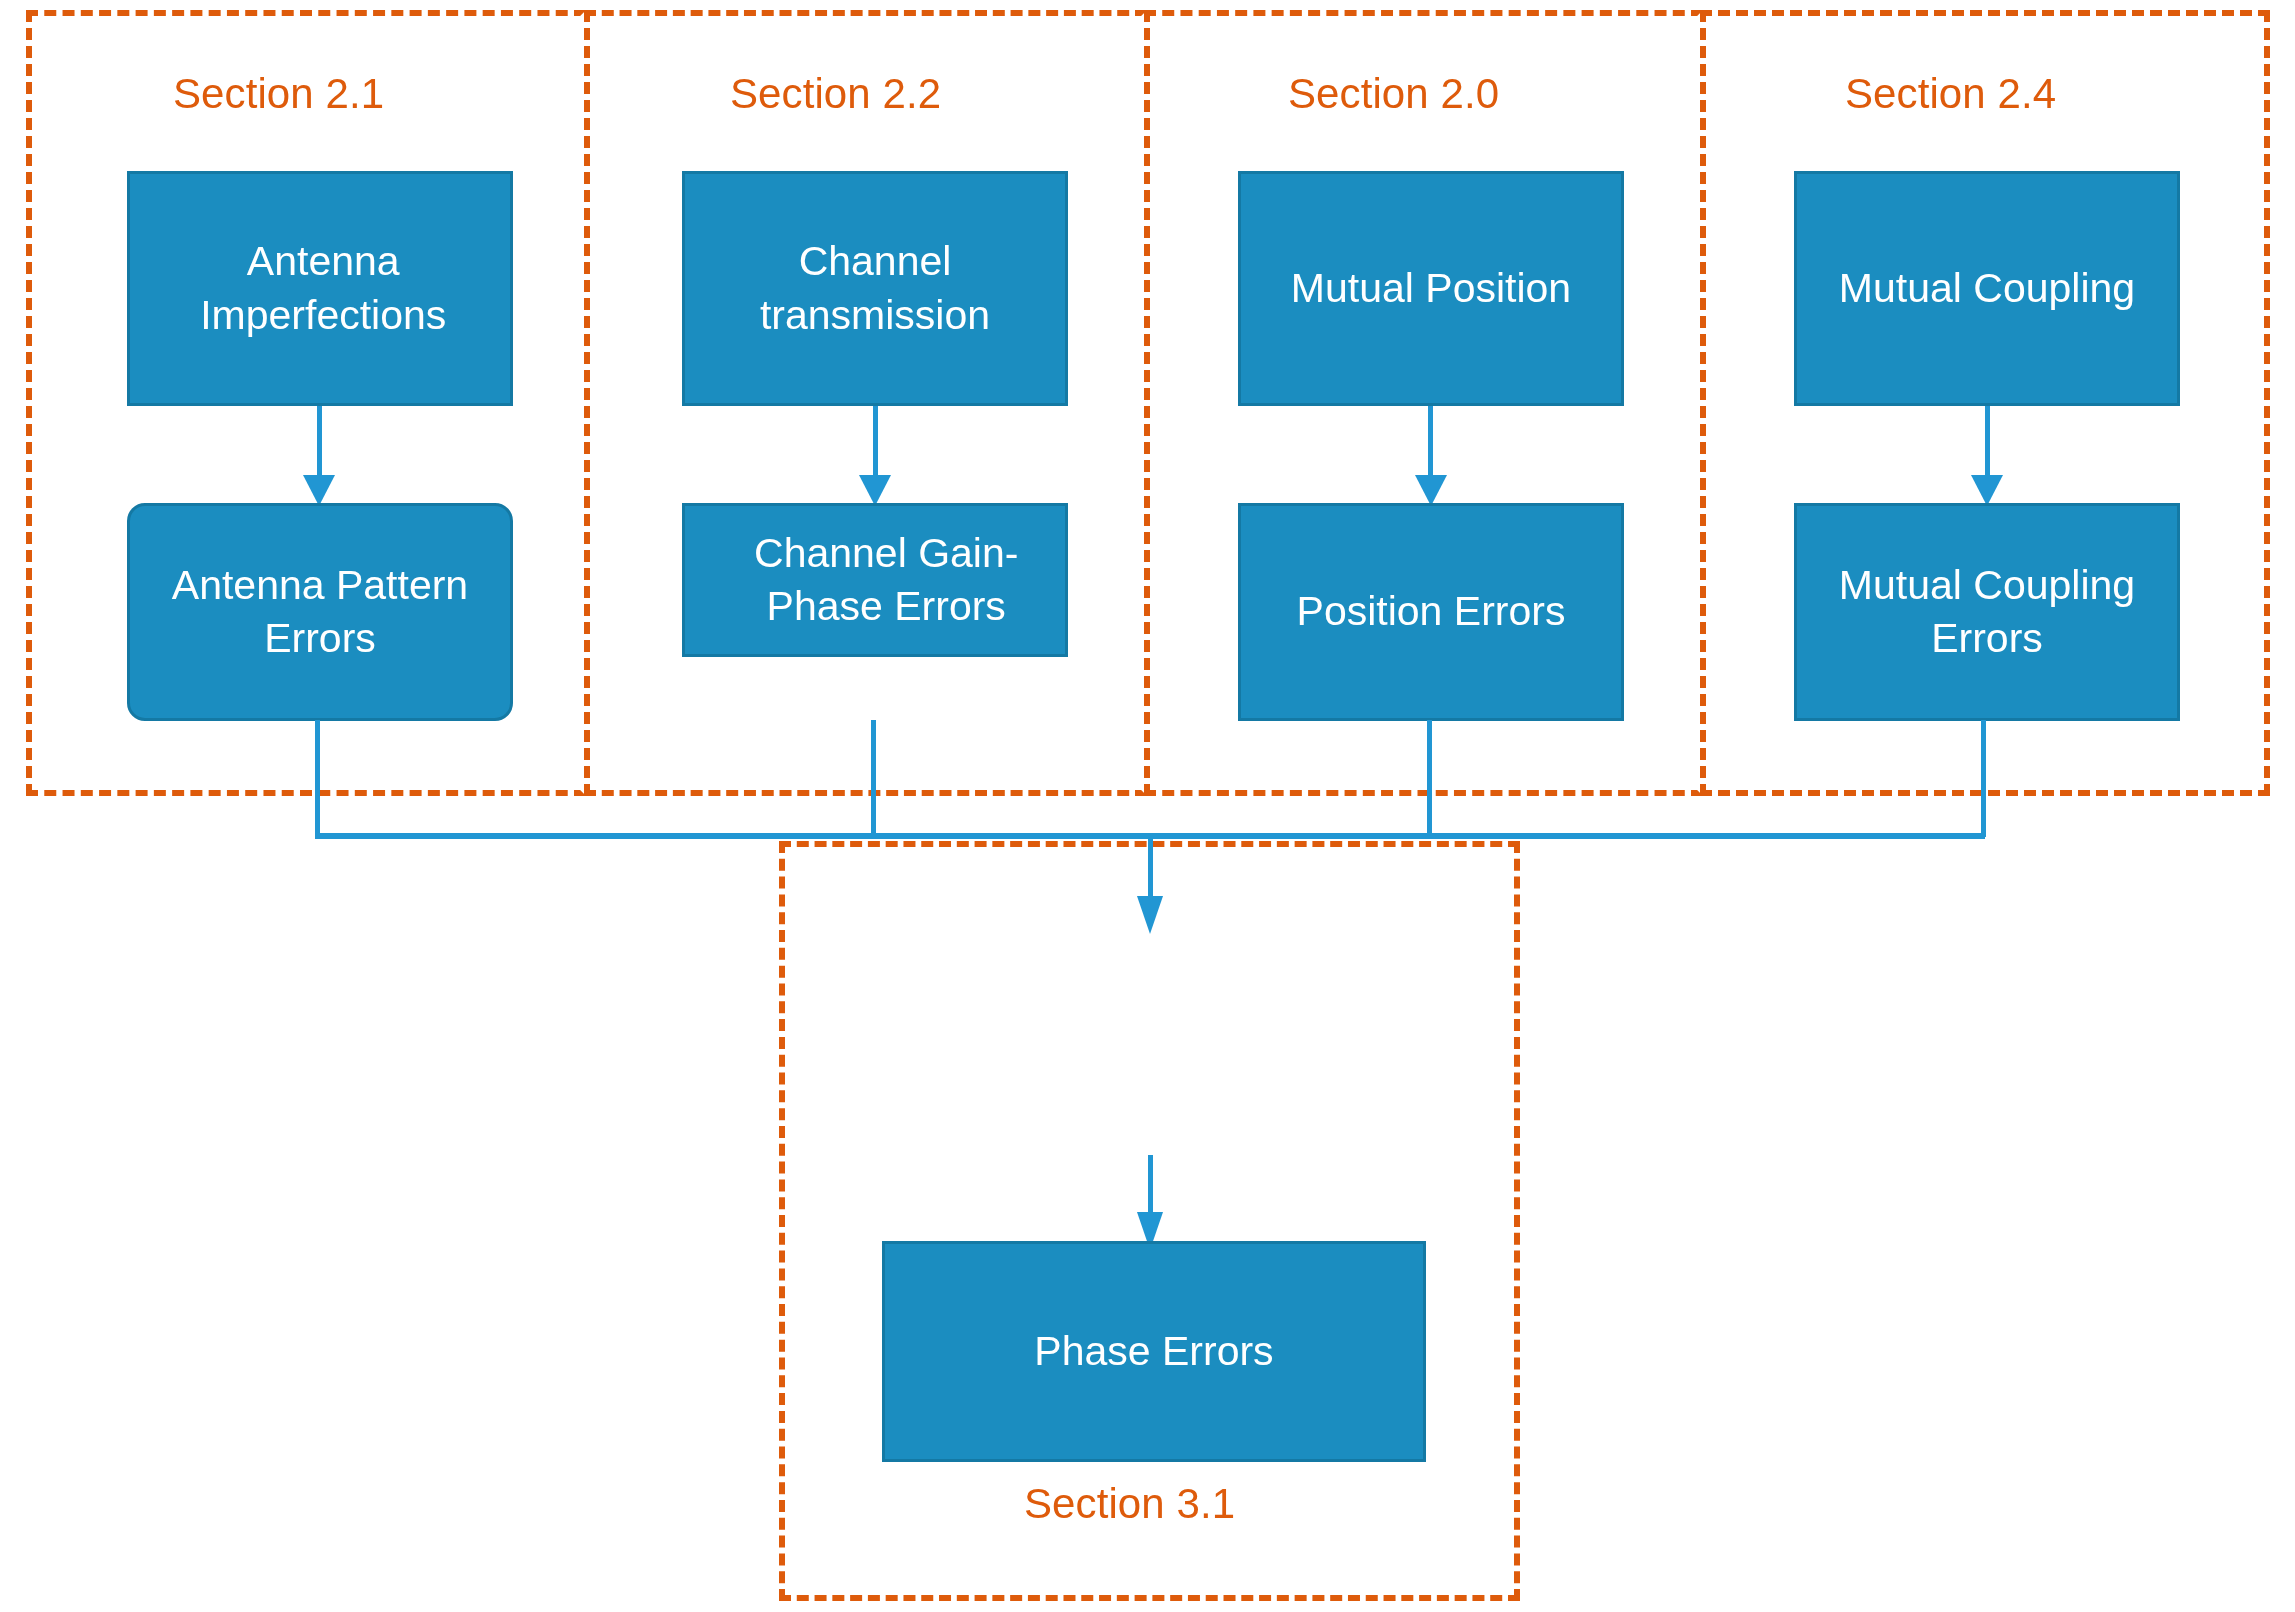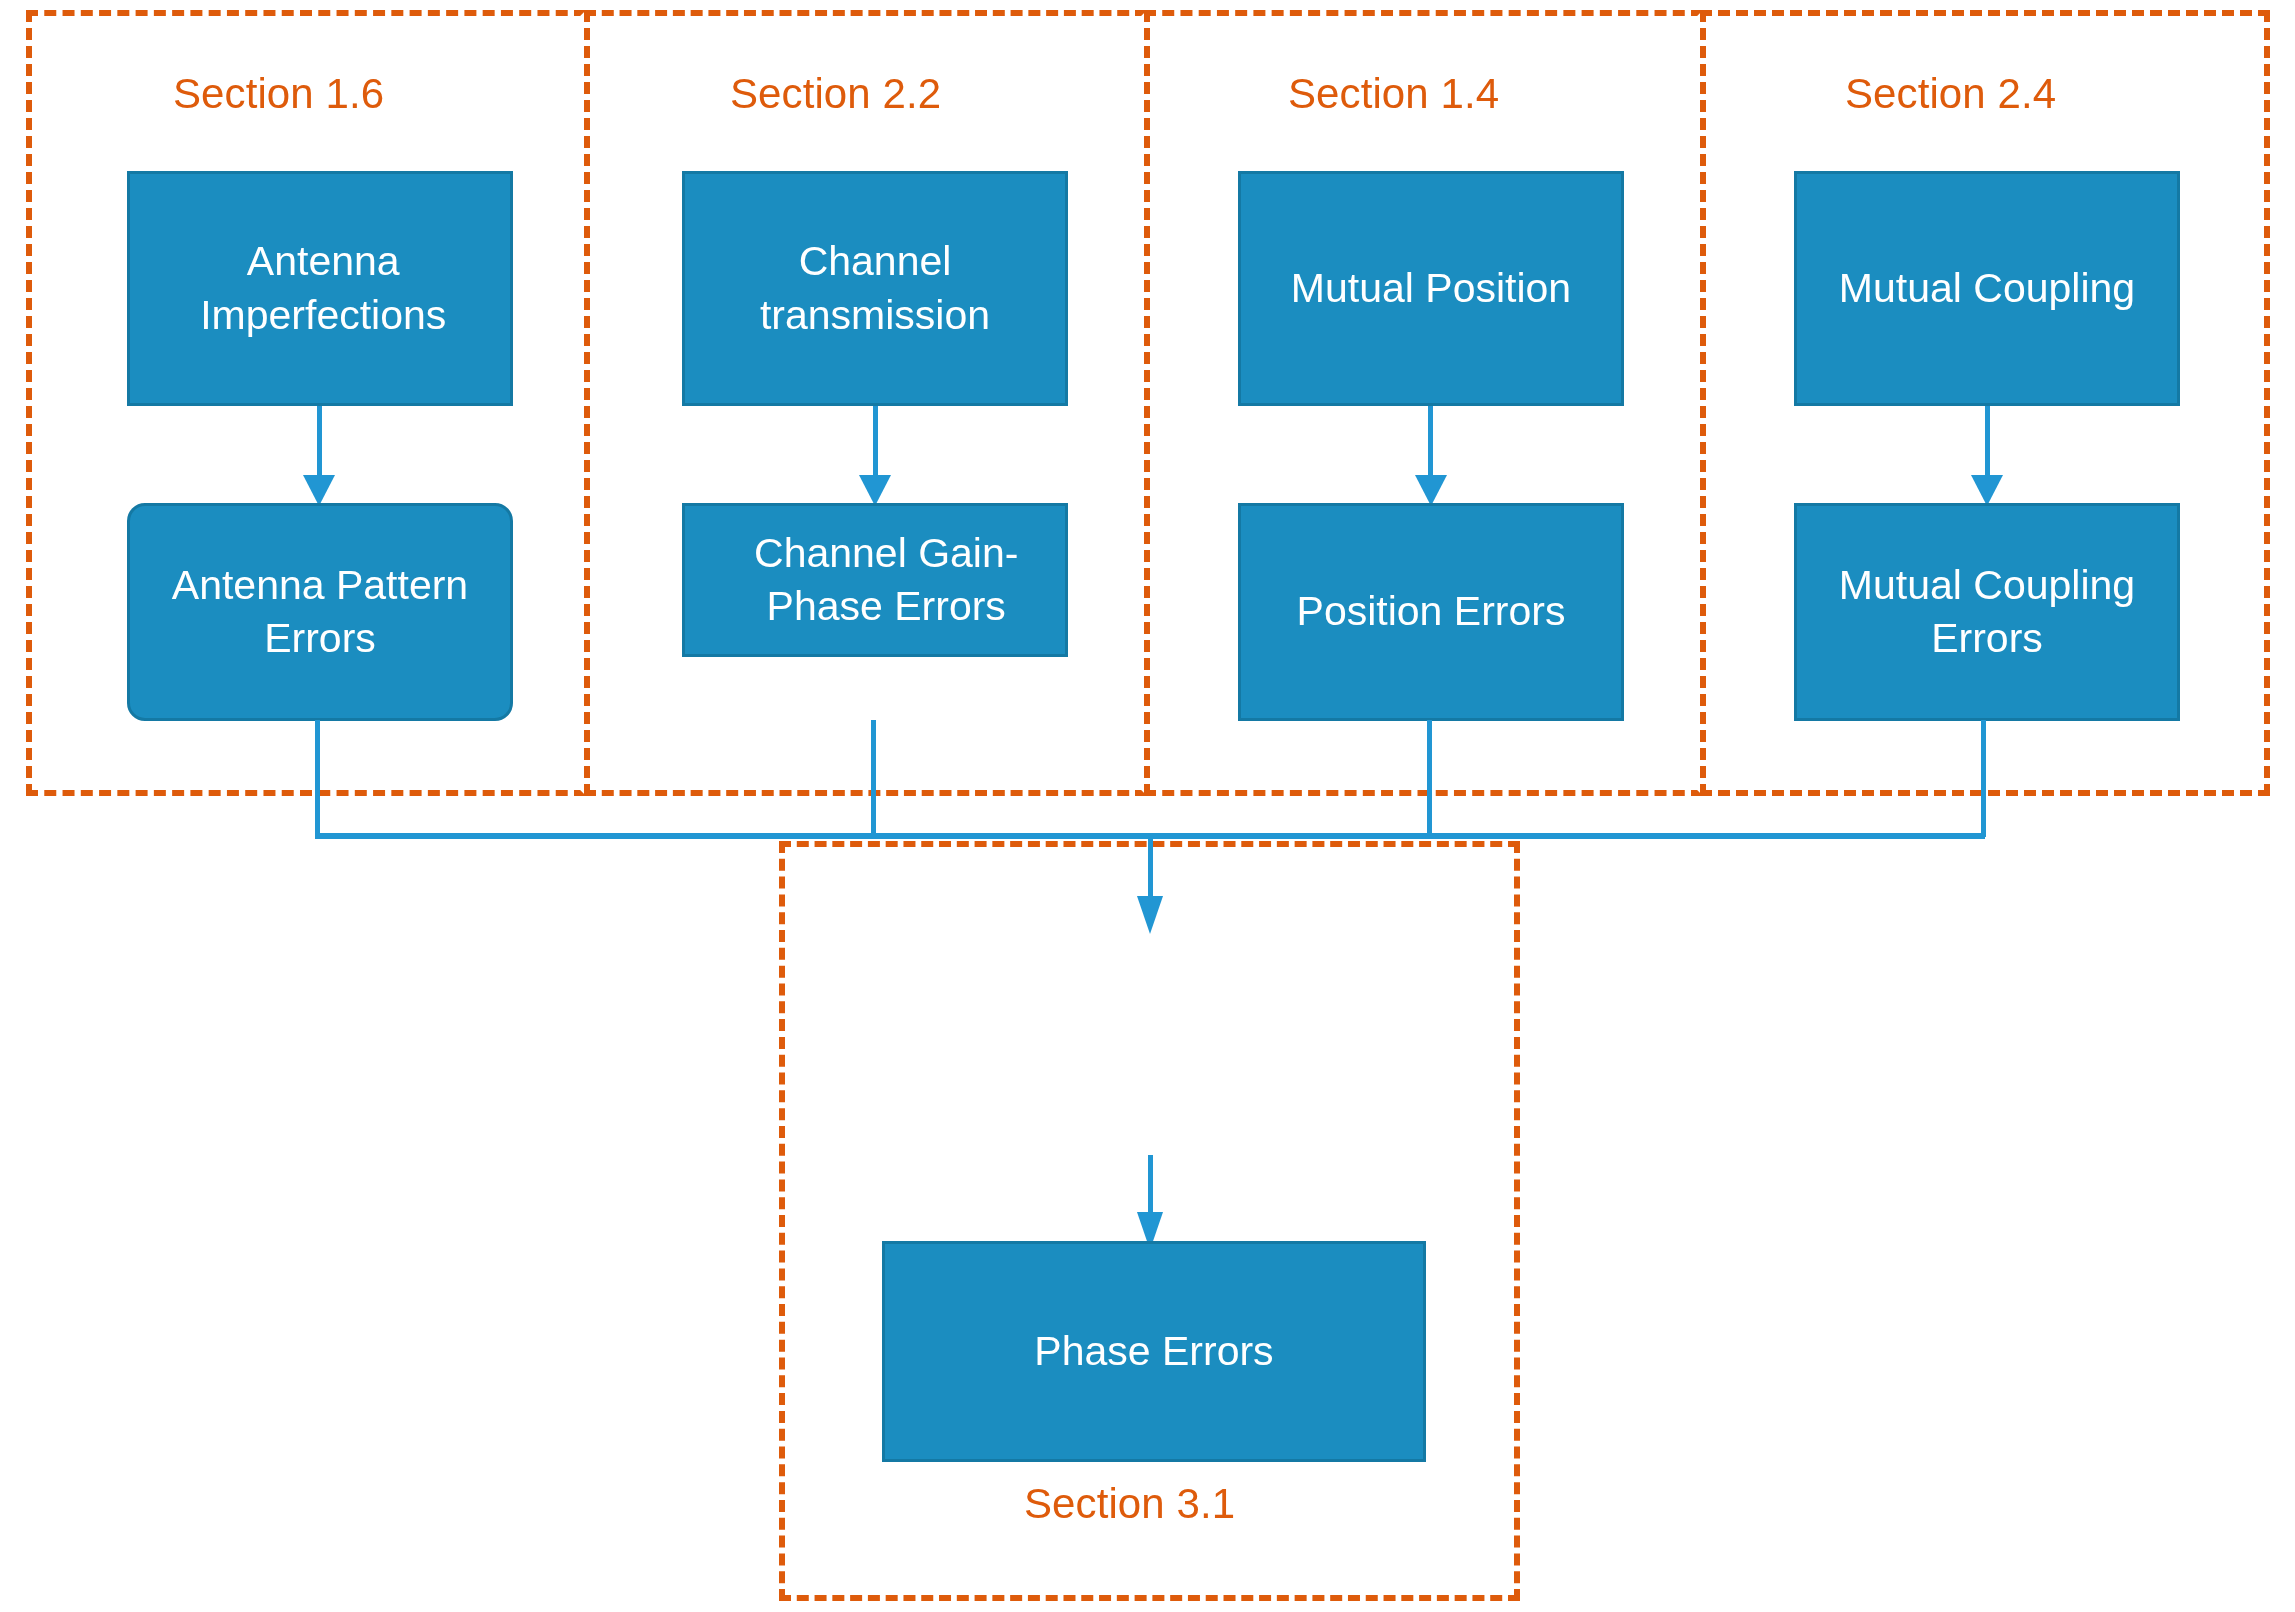--- a/index.html
+++ b/index.html
@@ -82,23 +82,23 @@
 
 <div id="stage">
 
   <div class="section-box no-right" style="left:26px; top:10.2px; width:560px; height:786px;"></div>
   <div class="section-box no-right" style="left:584px; top:10.2px; width:563px; height:786px;"></div>
   <div class="section-box no-right" style="left:1144px; top:10.2px; width:559px; height:786px;"></div>
   <div class="section-box" style="left:1700px; top:10.2px; width:570px; height:786px;"></div>
 
   <div class="section-box" style="left:779px; top:841px; width:741px; height:760px;"></div>
 
-  <div class="section-label" style="left:173px; top:73px;">Section 1.6</div>
+  <div class="section-label" style="left:173px; top:73px;">Section 2.1</div>
   <div class="section-label" style="left:730px; top:73px;">Section 2.2</div>
-  <div class="section-label" style="left:1288px; top:73px;">Section 1.4</div>
+  <div class="section-label" style="left:1288px; top:73px;">Section 2.0</div>
   <div class="section-label" style="left:1845px; top:73px;">Section 2.4</div>
   <div class="section-label" style="left:1024px; top:1483px;">Section 3.1</div>
 
   <div class="node" style="left:127px; top:171px; width:386px; height:235px;padding-left:16px;">
     <div>
       <span>Antenna</span>
       <span>Imperfections</span>
     </div>
   </div>
 

